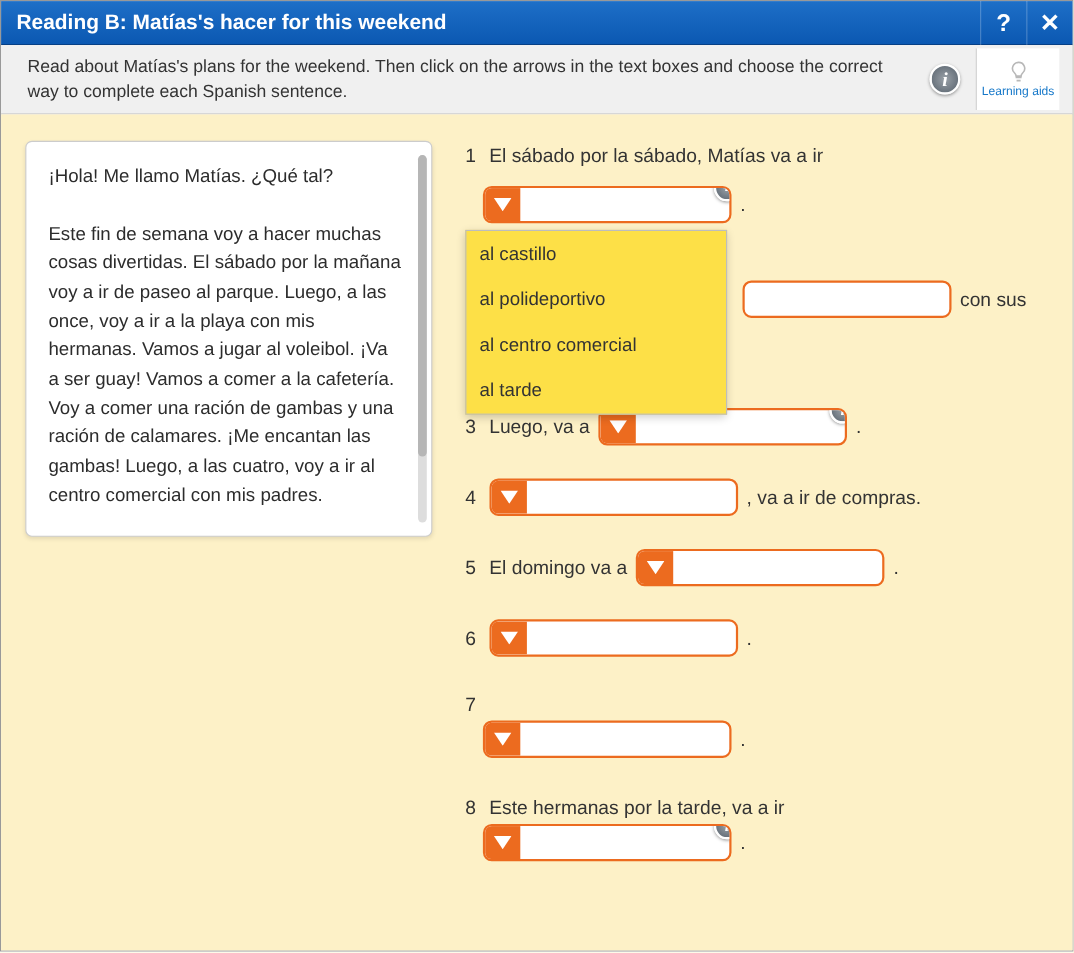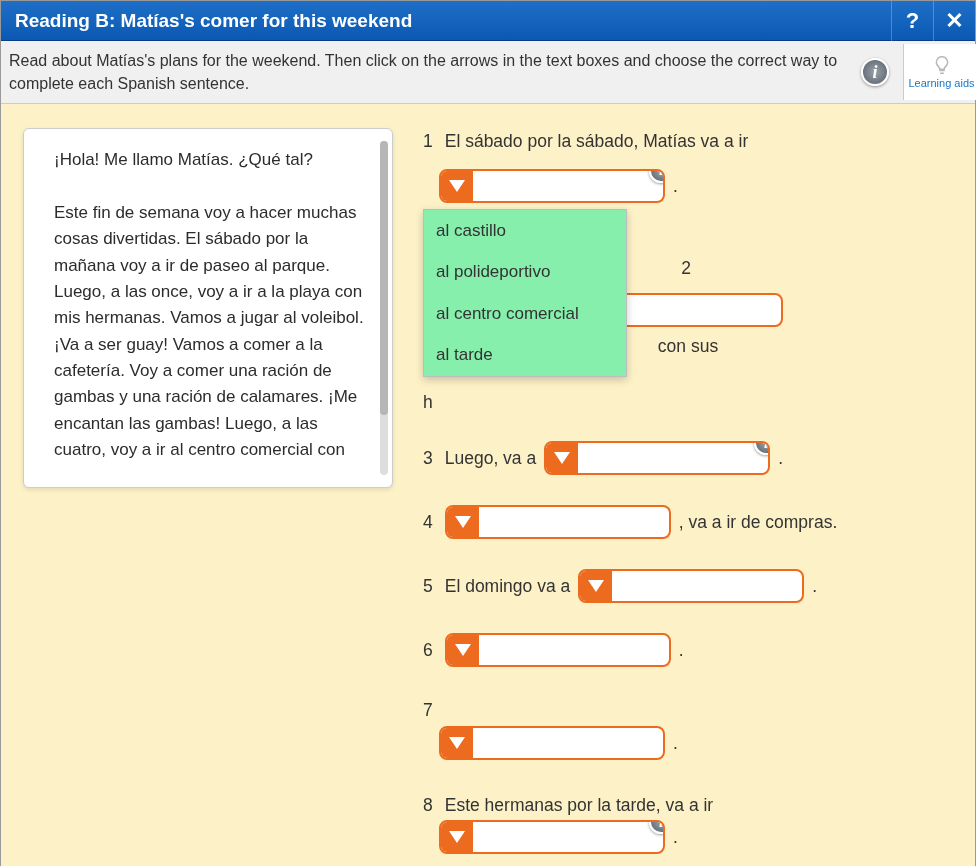--- a/index.html
+++ b/index.html
@@ -39,21 +39,21 @@
     border-left: 1px solid rgba(255,255,255,0.25);
     cursor: pointer;
     font-weight: bold;
     font-size: 22px;
   }
   .instr {
     background: #f0f0f0;
     border-bottom: 1px solid #ccc;
     display: flex;
     align-items: center;
-    padding: 8px 8px;
+    padding: 8px 24px;
     font-size: 16px;
     color: #333;
   }
   .instr .instr-text { flex: 1; line-height: 1.45; padding-right: 10px;}
   .info-circle {
     width: 28px; height: 28px;
     border-radius: 50%;
     background: radial-gradient(#9aa1a8,#55606b);
     border: 2px solid #fff;
     box-shadow: 0 1px 3px rgba(0,0,0,0.4);
@@ -88,21 +88,21 @@
     display: flex;
     gap: 30px;
     min-height: 760px;
   }
   .passage {
     width: 370px;
     background: #fff;
     border: 1px solid #ccc;
     border-radius: 6px;
     box-shadow: 0 2px 4px rgba(0,0,0,0.1);
-    padding: 18px 8px 18px 30px;
+    padding: 18px 8px 18px 20px;
     font-size: 17px;
     line-height: 1.55;
     color: #2c2c2c;
     position: relative;
     height: 360px;
   }
   .passage-inner {
     height: 100%;
     overflow: hidden;
     padding-right: 18px;
@@ -164,41 +164,41 @@
   .dd .dd-info {
     position: absolute;
     right: -10px;
     top: -12px;
   }
   .w-lg .dd-field { width: 190px; }
   .dropdown-menu {
     position: absolute;
     left: 12px;
     top: 56px;
-    width: 204px;
-    background: #86efac;
+    width: 238px;
+    background: #fde047;
     border: 1px solid #bdbdbd;
     box-shadow: 0 3px 8px rgba(0,0,0,0.2);
     z-index: 50;
     font-size: 17px;
   }
   .dropdown-menu .opt {
     padding: 8px 12px;
     cursor: pointer;
   }
   .indent-row { padding-left: 16px; }
   .indent-row.extra { margin-top: -12px; margin-bottom: 32px;}
 </style>
 </head>
 <body>
 
 <div class="window">
 
   <div class="titlebar">
-    <div class="title">Reading B: Matías's comer for this weekend</div>
+    <div class="title">Reading B: Matías's hacer for this weekend</div>
     <div class="tb-btn">?</div>
     <div class="tb-btn">✕</div>
   </div>
 
   <div class="instr">
     <div class="instr-text">Read about Matías's plans for the weekend. Then click on the arrows in the text boxes and choose the correct way to complete each Spanish sentence.</div>
     <div class="info-circle">i</div>
     <div class="learning-aids">
       <svg viewBox="0 0 24 24">
         <path fill="none" stroke="#b8b8b8" stroke-width="1.6" d="M9 18h6M10 21h4M12 3a6 6 0 00-4 10.5c.9.9 1.5 1.7 1.5 3h5c0-1.3.6-2.1 1.5-3A6 6 0 0012 3z"></path>
@@ -239,21 +239,21 @@
         <span>.</span>
 
         <div class="dropdown-menu" style="top:40px;left:0;">
           <div class="opt">al castillo</div>
           <div class="opt">al polideportivo</div>
           <div class="opt">al centro comercial</div>
           <div class="opt">al tarde</div>
         </div>
       </div>
 
-      <div class="qrow" style="flex-direction:column;">
+      <div class="qrow" style="">
         <span class="qnum">2</span>
         <span style="display:inline-block;width:222px;"></span>
         <div class="dd" style="width:190px;">
           <div class="dd-field" style="width:190px;"></div>
         </div>
         <span> con sus</span>
       </div>
       <div class="qrow" style="margin-bottom:26px;">
         <span>h</span>
       </div>

